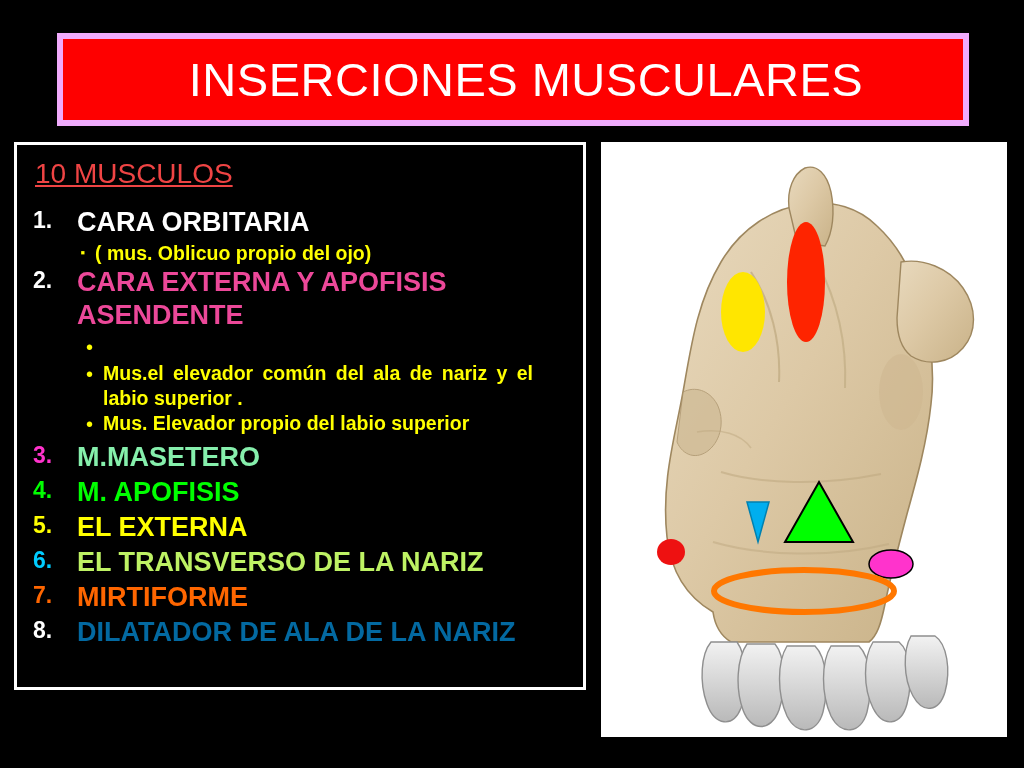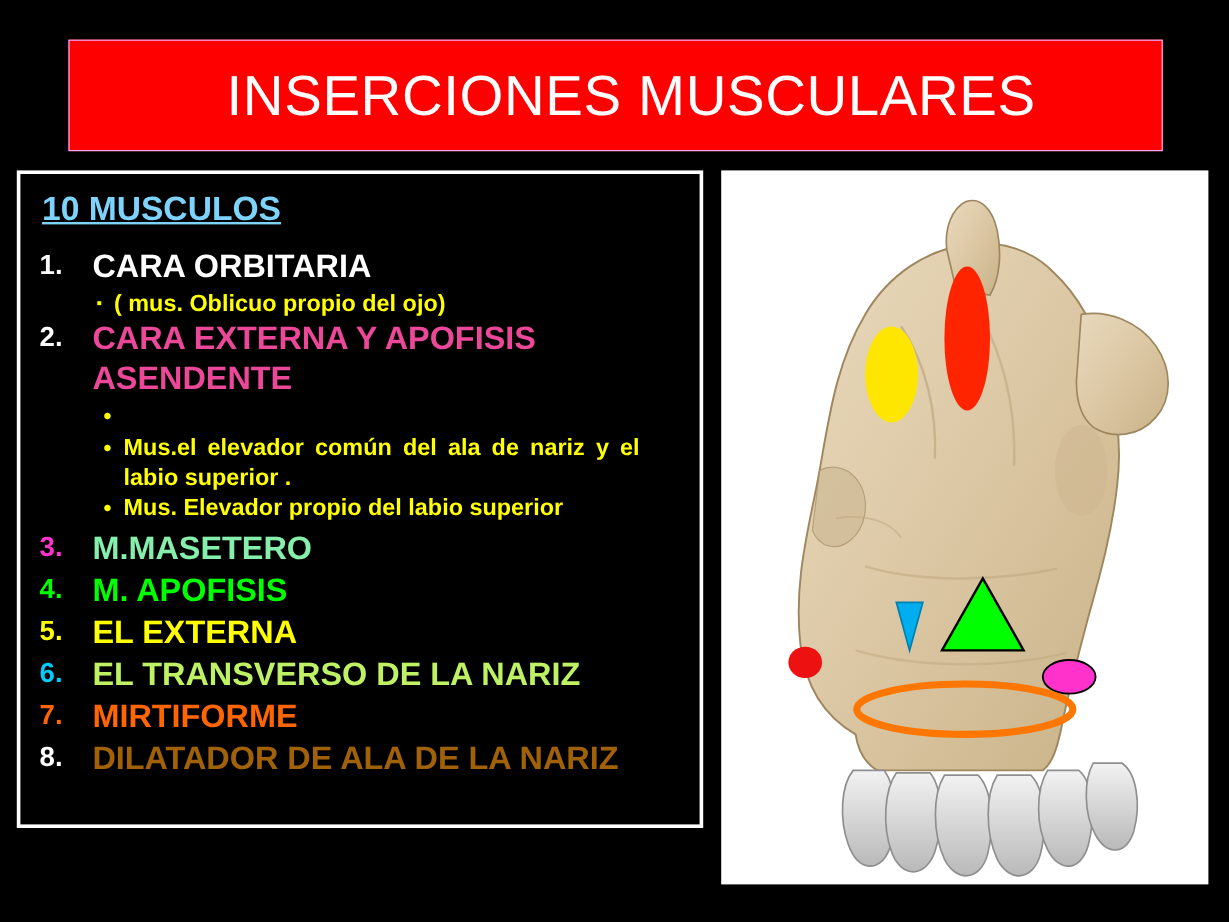--- a/index.html
+++ b/index.html
@@ -21,21 +21,21 @@
   }
 
   
   #title-banner {
     position: absolute;
     left: 57px;
     top: 33px;
     width: 912px;
     height: 93px;
     background: #fe0000;
-    border: 1px solid #f0abfc;
+    border: 6px solid #f0abfc;
     box-sizing: border-box;
     display: flex;
     align-items: center;
     justify-content: center;
   }
   #title-text {
     color: #ffffff;
     font-size: 47px;
     font-weight: 400;
     letter-spacing: 0.5px;
@@ -49,23 +49,23 @@
     left: 14px;
     top: 142px;
     width: 572px;
     height: 548px;
     background: #000000;
     border: 3px solid #ffffff;
     box-sizing: border-box;
     padding: 14px 10px 10px 16px;
   }
   #list-heading {
-    color: #7dd3fc;
+    color: #ef4444;
     font-size: 28px;
-    font-weight: bold;
+    font-weight: normal;
     text-decoration: underline;
     margin: 0 0 16px 2px;
     line-height: 1.1;
   }
   .item-row {
     display: flex;
     align-items: flex-start;
     margin-bottom: 2px;
   }
   .item-num {
@@ -187,21 +187,21 @@
       <div class="item-label" style="color:#bef264">EL TRANSVERSO DE LA NARIZ</div>
     </div>
 
     <div class="item-row">
       <div class="item-num" style="color:#ff6600">7.</div>
       <div class="item-label" style="color:#ff6600">MIRTIFORME</div>
     </div>
 
     <div class="item-row">
       <div class="item-num" style="color:#ffffff">8.</div>
-      <div class="item-label" style="color:#a16207">DILATADOR DE ALA DE LA NARIZ</div>
+      <div class="item-label" style="color:#0369a1">DILATADOR DE ALA DE LA NARIZ</div>
     </div>
   </div>
 
   <div id="image-panel">
     <svg id="bone-figure" viewBox="0 0 406 595" preserveAspectRatio="none">
       <defs>
         <linearGradient id="boneGrad" x1="0" y1="0" x2="1" y2="1">
           <stop offset="0%" stop-color="#e8d9bd"></stop>
           <stop offset="45%" stop-color="#ddc9a6"></stop>
           <stop offset="100%" stop-color="#c9b288"></stop>

